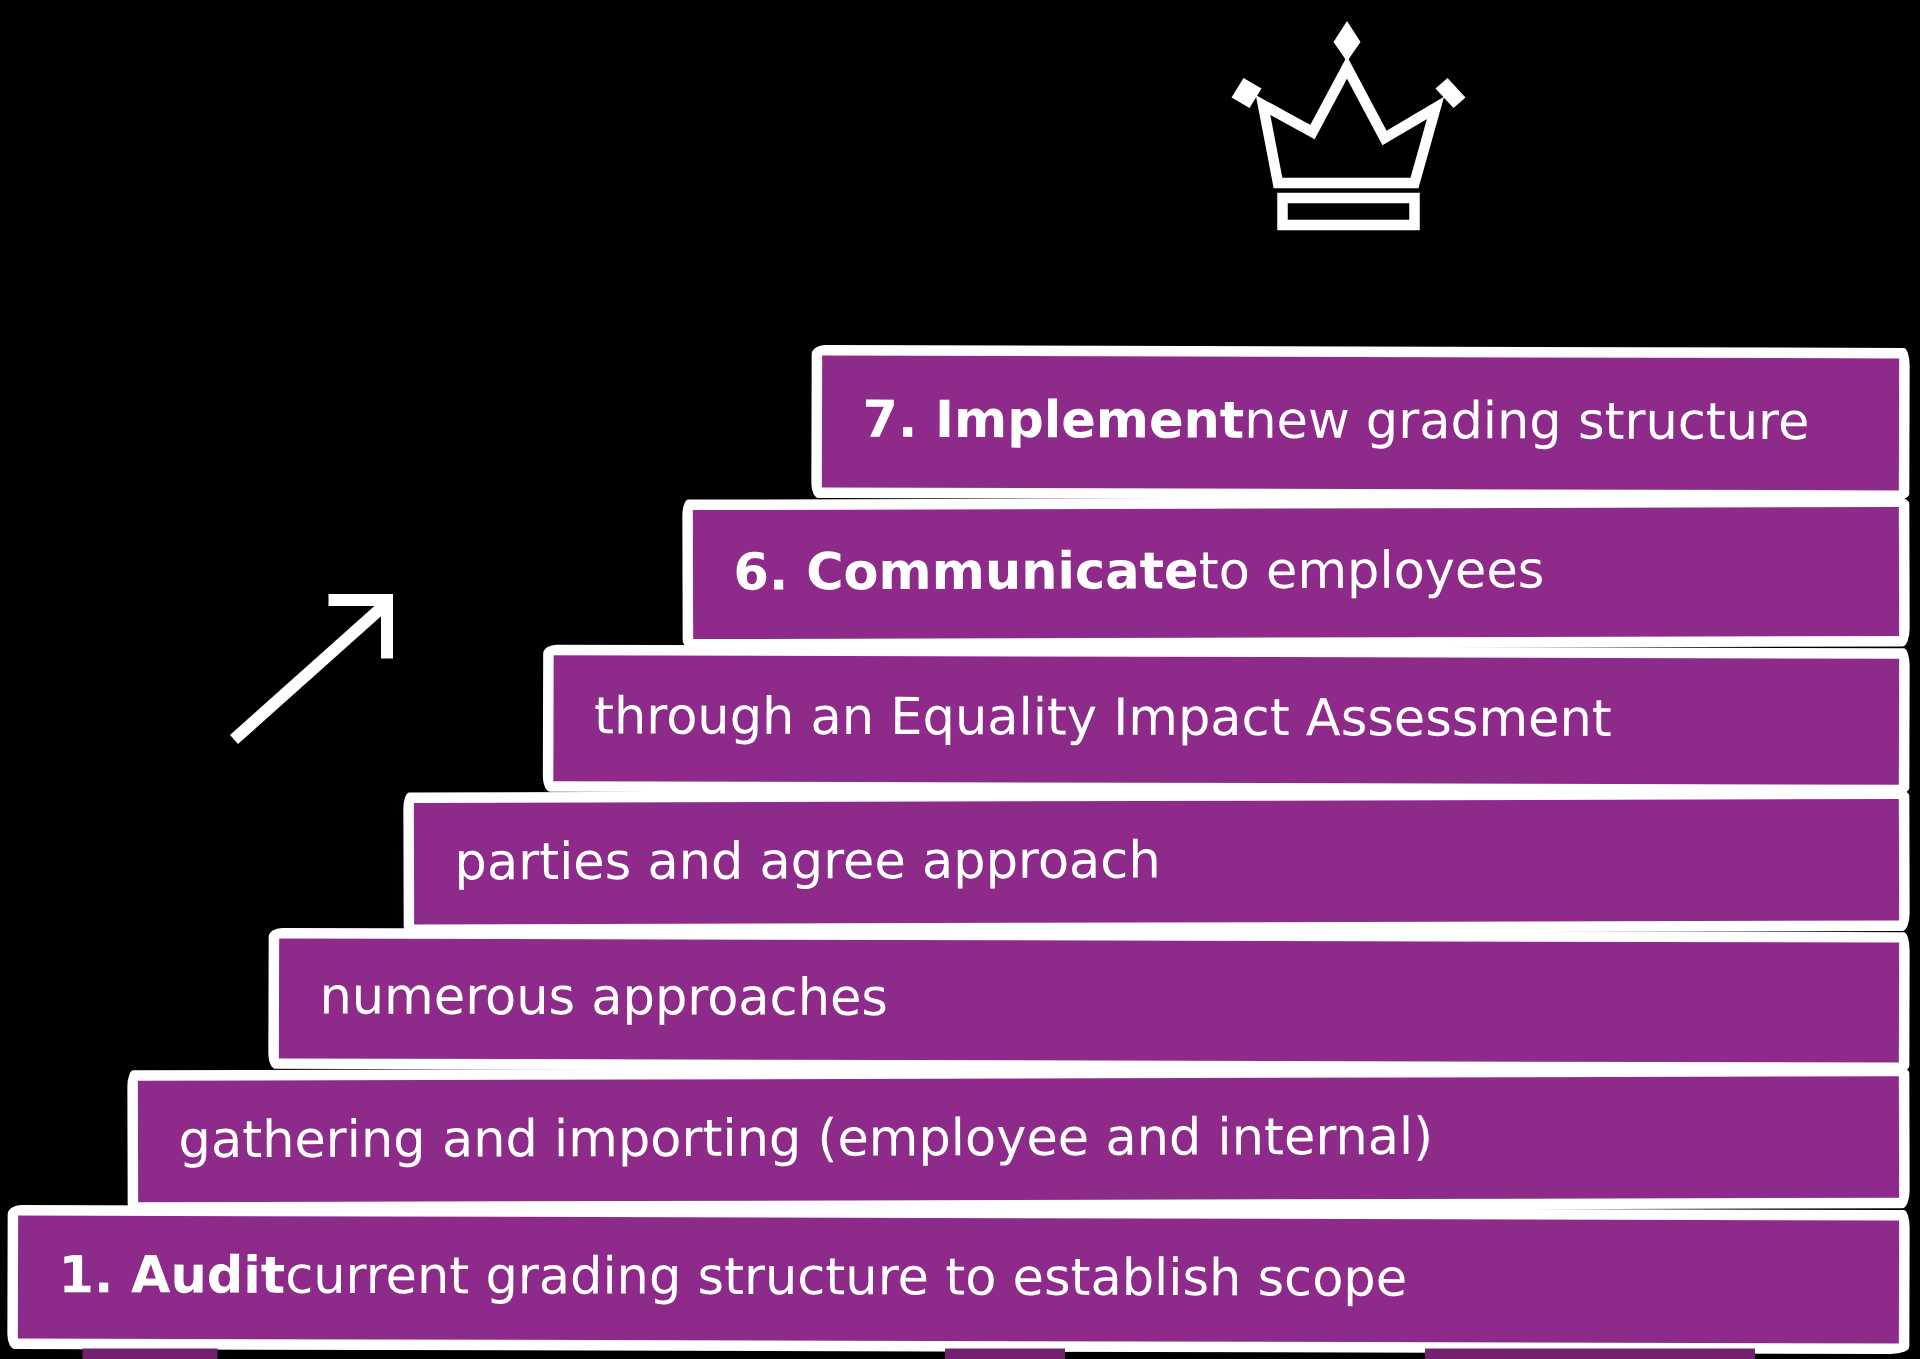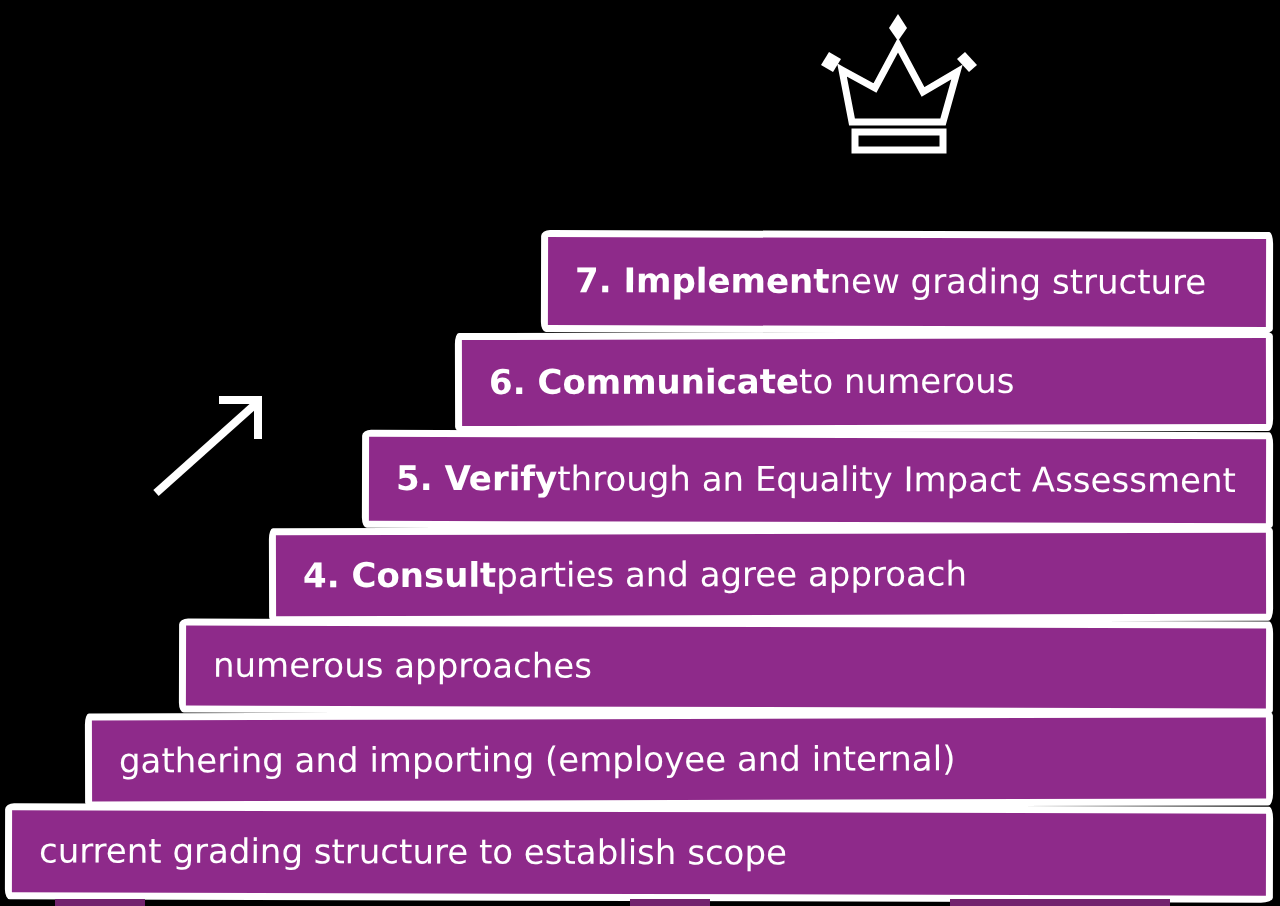--- a/index.html
+++ b/index.html
@@ -70,37 +70,36 @@
     <line x1="74" y1="15" x2="117" y2="15" stroke="#ffffff" stroke-width="8"></line>
     <line x1="113" y1="12" x2="113" y2="54" stroke="#ffffff" stroke-width="8"></line>
   </svg>
 
   <div class="bar bar-7">
     <span class="kw">7. Implement</span>
       <span class="desc"> new grading structure</span>
   </div>
   <div class="bar bar-6">
     <span class="kw">6. Communicate</span>
-      <span class="desc"> to numerous</span>
+      <span class="desc"> to employees</span>
   </div>
   <div class="bar bar-5">
-    <span class="kw">5. Verify</span>
       <span class="desc"> through an Equality Impact Assessment</span>
   </div>
   <div class="bar bar-4">
-    <span class="kw">4. Consult</span>
       <span class="desc"> parties and agree approach</span>
   </div>
   <div class="bar bar-3">
       <span class="desc"> numerous approaches</span>
   </div>
   <div class="bar bar-2">
       <span class="desc"> gathering and importing (employee and internal)</span>
   </div>
   <div class="bar bar-1">
+    <span class="kw">1. Audit</span>
       <span class="desc"> current grading structure to establish scope</span>
   </div>
 
   <div class="sliver sliver-a"></div>
   <div class="sliver sliver-b"></div>
   <div class="sliver sliver-c"></div>
 
 </div>
 
 </body></html>

